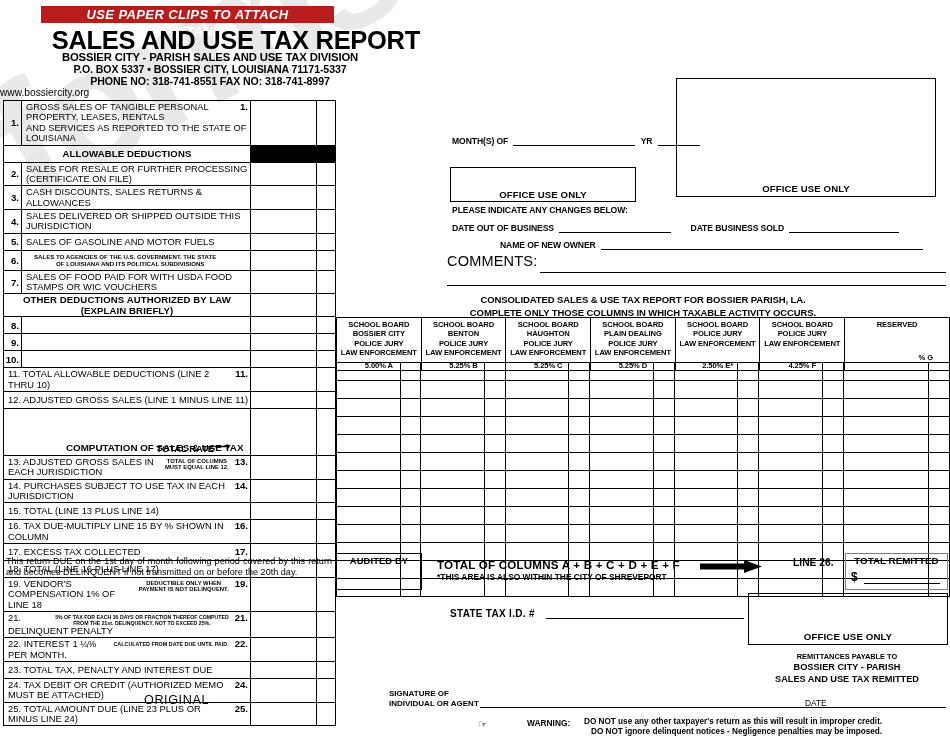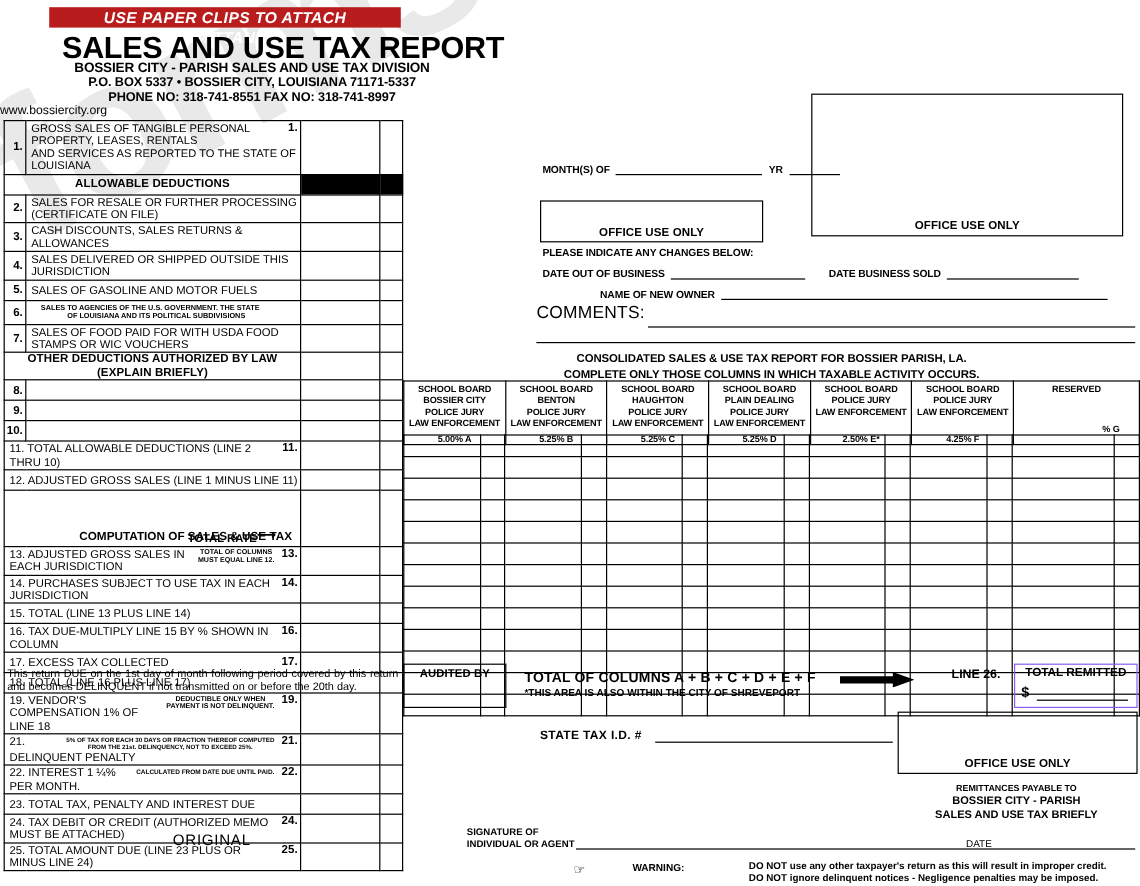--- a/index.html
+++ b/index.html
@@ -123,22 +123,22 @@
   .payto b{font-size:9.2px;}
 
   .original{position:absolute;left:144px;top:693px;font-size:12.6px;
       font-weight:400;letter-spacing:.6px;}
   .sigof{position:absolute;left:389px;top:689px;font-size:8px;font-weight:700;
       line-height:1.25;}
   .sigline{position:absolute;left:480px;top:707px;width:466px;height:1px;background:#000;}
   .datelbl{position:absolute;left:805px;top:698px;font-size:8.3px;font-weight:400;}
   .handicon{position:absolute;left:478px;top:718px;font-size:11px;}
   .warn{position:absolute;left:527px;top:718px;font-size:8.4px;font-weight:700;}
-  .warntxt{position:absolute;left:624px;top:717px;font-size:8.2px;font-weight:700;
-      line-height:1.22;}
+  .warntxt{position:absolute;left:584px;top:717px;font-size:8.2px;font-weight:700;
+      line-height:1.22;text-align:right;}
 </style>
 </head>
 <body>
 
 <div class="page">
 
   <div class="wm">formsbank.com</div>
 
   <div class="layer">
 
@@ -684,21 +684,21 @@
       <span>STATE TAX I.D. #</span>
       <span class="ul" style="width:198px;margin-left:8px"></span>
     </div>
 
     <div class="ob3">
       <span>OFFICE USE ONLY</span>
     </div>
     <div class="payto">
       <span>REMITTANCES PAYABLE TO</span><br>
       <b>BOSSIER CITY - PARISH</b><br>
-      <b>SALES AND USE TAX BRIEFLY</b>
+      <b>SALES AND USE TAX REMITTED</b>
     </div>
 
     <div class="original">ORIGINAL</div>
 
     <div class="sigof">
       <span>SIGNATURE OF</span><br>
       <span>INDIVIDUAL OR AGENT</span>
     </div>
     <div class="sigline"></div>
     <div class="datelbl">DATE</div>

